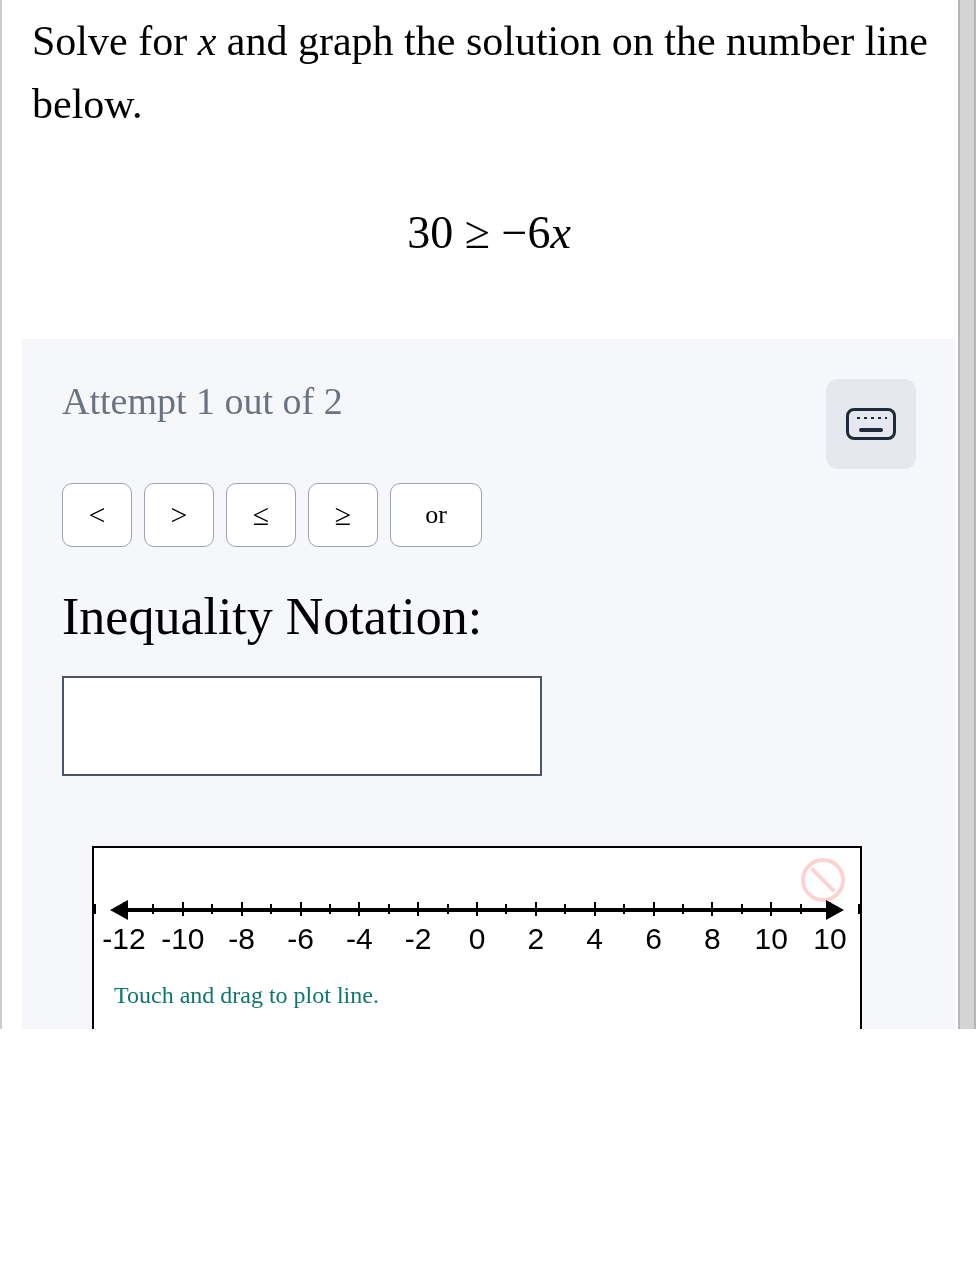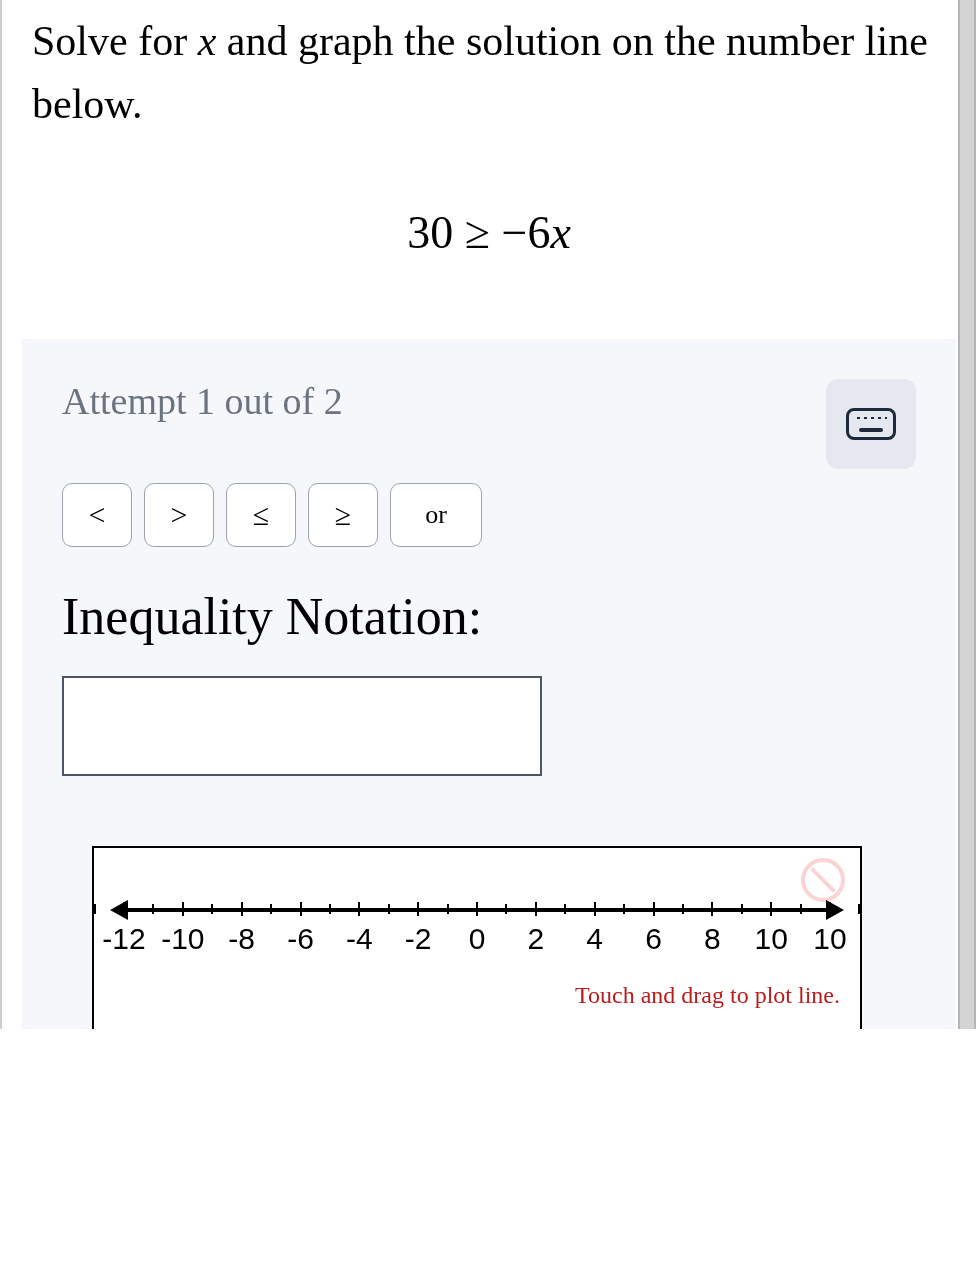--- a/index.html
+++ b/index.html
@@ -192,22 +192,22 @@
   }
   .tick.minor { height: 10px; top: -8px; }
   .tick-label {
     position: absolute;
     top: 10px;
     transform: translateX(-50%);
     font-size: 30px;
     font-family: Liberation Sans, sans-serif;
   }
   .hint {
-    text-align: right;
-    color: #b91c1c;
+    text-align: left;
+    color: #0f766e;
     font-size: 24px;
     margin-top: 20px;
   }
 </style>
 </head>
 <body>
 
 <div class="page">
 
   <div class="question">

